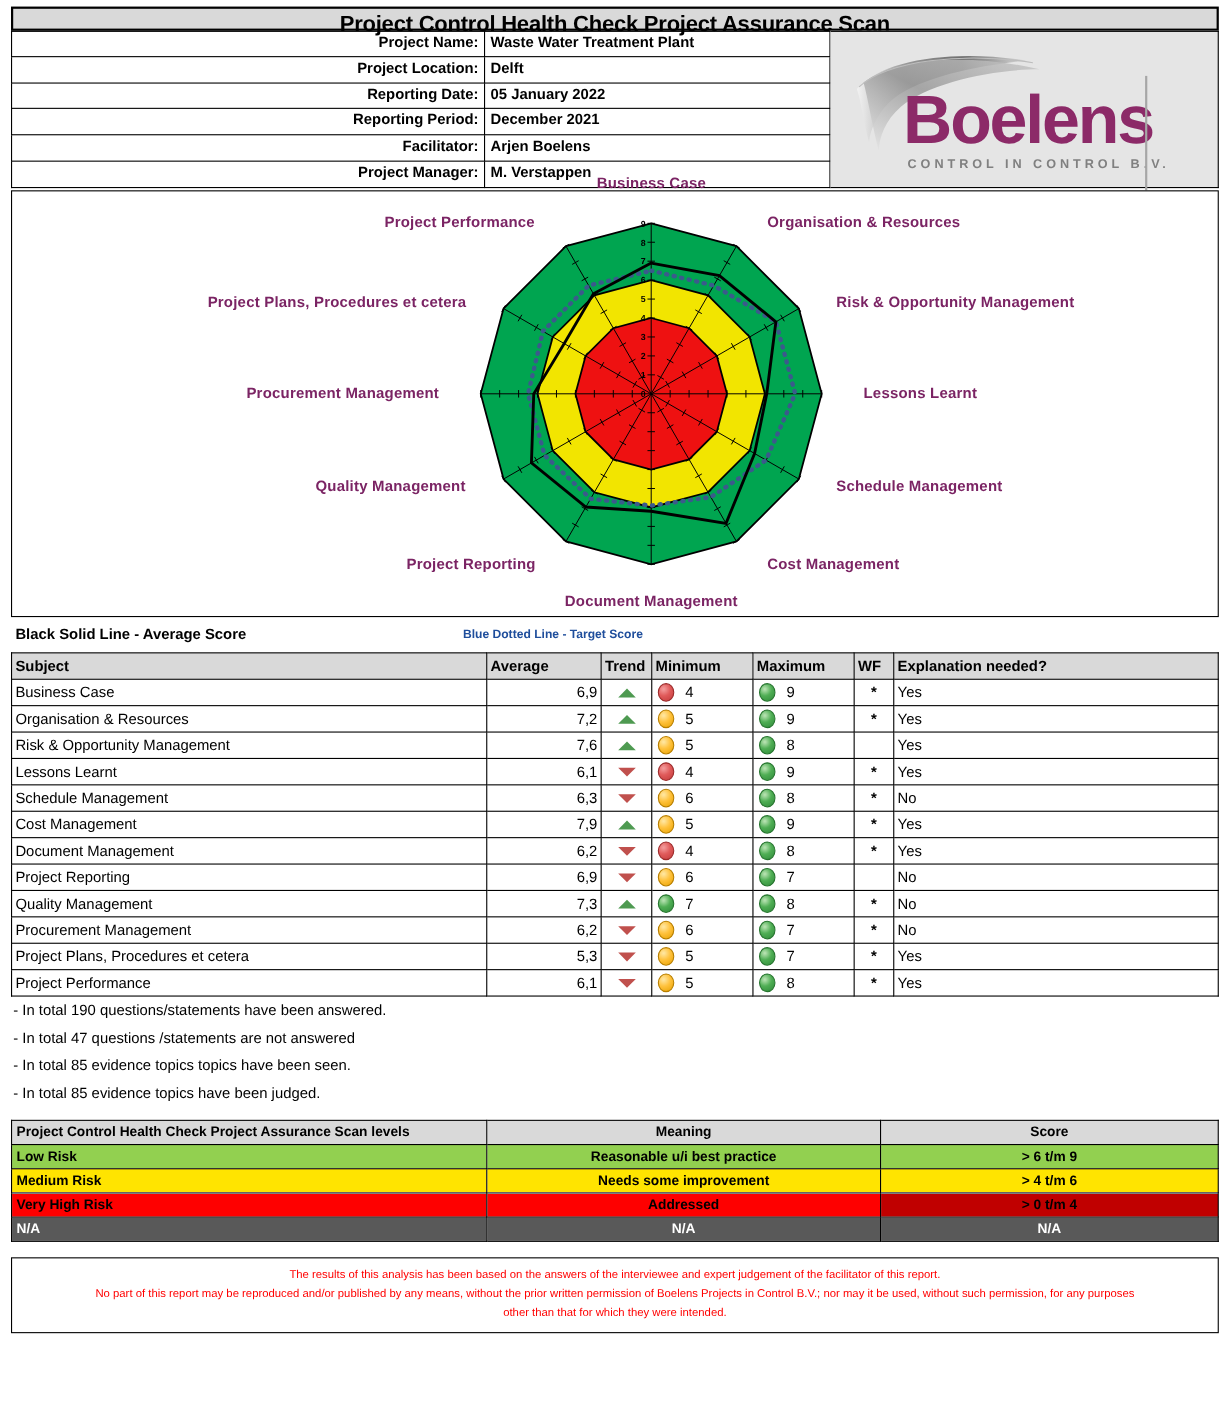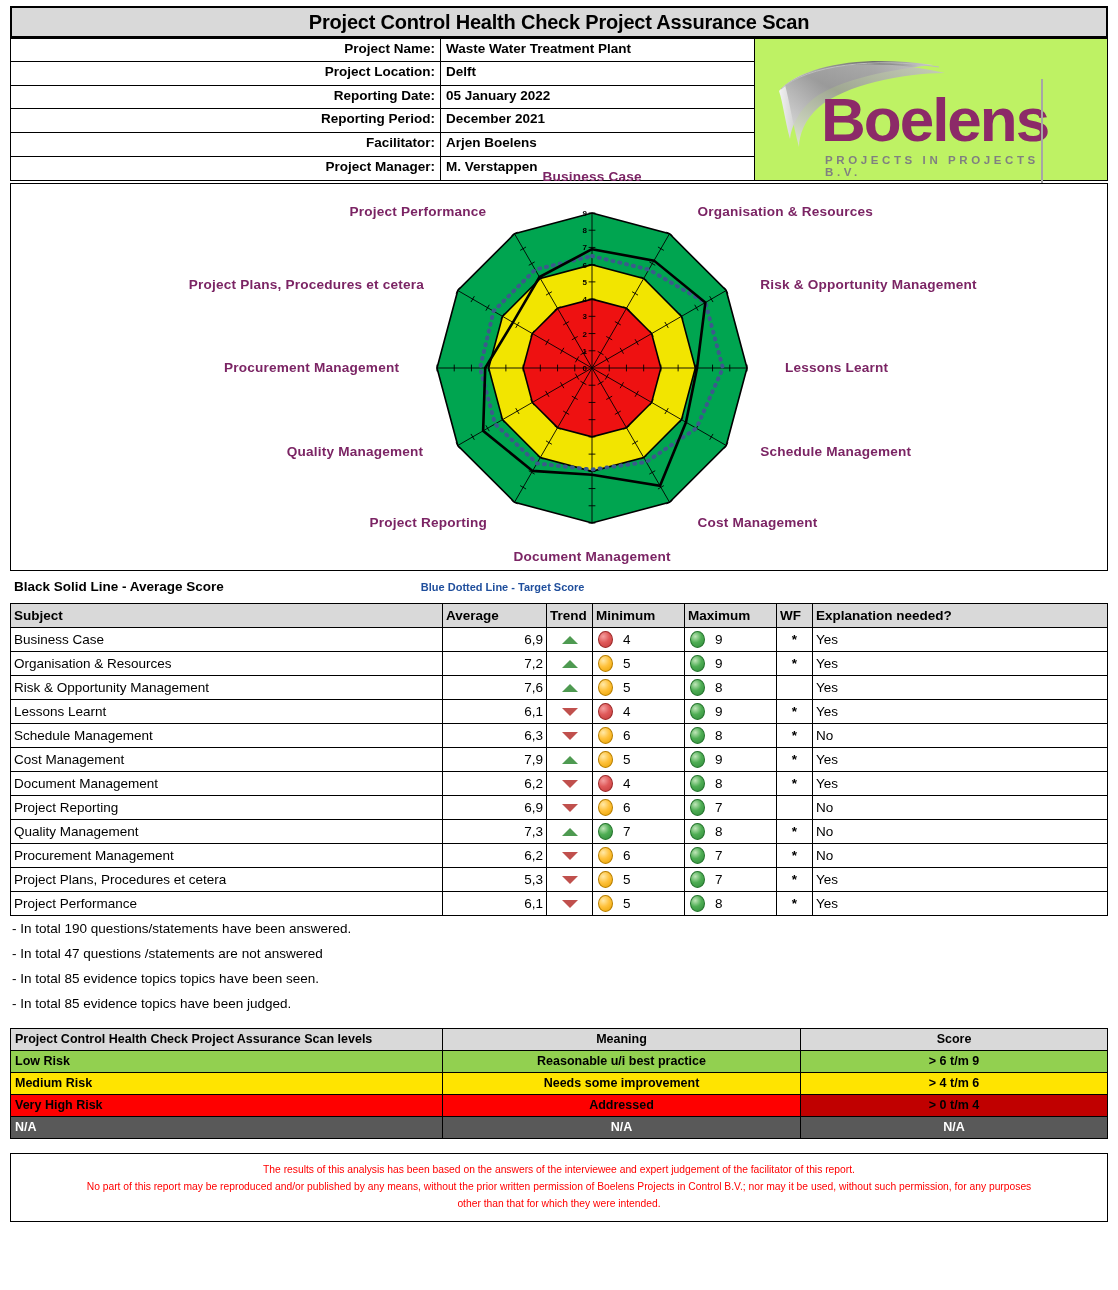--- a/index.html
+++ b/index.html
@@ -9,41 +9,41 @@
     background:#ffffff;
     font-family:"Liberation Sans", sans-serif;
     color:#000;
     overflow:hidden;
   }
   .page { width:1118px; height:1290px; position:relative; padding:6px 10px 0 10px; }
 
   
   .hdr-title {
     border:2px solid #000; background:#d9d9d9;
-    height:32px; line-height:29px; text-align:center;
+    height:22px; line-height:29px; text-align:center;
     font-weight:bold; font-size:20px; letter-spacing:-0.2px;
   }
   .hdr-body { display:flex; width:100%; }
   .hdr-fields { width:745px; }
   .hdr-row { display:flex; height:23.8px;justify-content:flex-end; }
   .hdr-label {
     flex:0 0 430px; border:1.6px solid #000; border-top:none;
     text-align:right; padding-right:5px; font-weight:bold; font-size:13.5px;
     line-height:20px; white-space:nowrap; overflow:hidden;
   }
   .hdr-row:first-child .hdr-label, .hdr-row:first-child .hdr-value { border-top:1.6px solid #000; }
   .hdr-label { border-right:none; }
   .hdr-value {
     flex:1 1 auto; border:1.6px solid #000; border-top:none;
     padding-left:5px; font-weight:bold; font-size:13.5px; line-height:20px;
     white-space:nowrap; overflow:hidden;
   }
   .hdr-logo {
     flex:1 1 auto; border:1.6px solid #000; border-left:none;
-    position:relative; background:#bef264;
+    position:relative; background:#e5e5e5;
   }
   .logo-wrap { position:absolute; left:18px; top:16px; width:300px; height:120px; }
   .logo-word {
     position:absolute; left:48px; top:34px;
     font-family:"Liberation Sans", sans-serif;
     font-size:62px; font-weight:bold; color:#8c2a68;
     letter-spacing:-2px; line-height:62px;
   }
   .logo-sub {
     position:absolute; left:52px; top:99px;
@@ -156,21 +156,21 @@
               <stop offset="0%" stop-color="#e8e8e8"></stop>
                 <stop offset="50%" stop-color="#9a9a9a"></stop>
               <stop offset="100%" stop-color="#c8c8c8"></stop>
             </linearGradient>
           </defs>
           <path d="M6,36 C30,8 96,0 160,10 C120,14 66,24 40,44 C26,55 18,72 17,84 C12,66 10,48 6,36 Z" fill="url(#sw1)"></path>
           <path d="M12,30 C44,6 112,4 172,18 C130,18 72,30 46,52 C32,64 26,80 26,92 C20,70 16,44 12,30 Z" fill="url(#sw2)" opacity="0.85"></path>
           <path d="M8,34 C34,10 102,2 166,12" fill="none" stroke="#bdbdbd" stroke-width="1"></path>
         </svg>
         <div class="logo-word">Boelens</div>
-        <div class="logo-sub">PROJECTS IN PROJECTS B.V.</div>
+        <div class="logo-sub">CONTROL IN CONTROL B.V.</div>
         <div class="logo-bar"></div>
       </div>
     </div>
   </div>
 
   <div class="chart-box">
     <svg class="chart-svg" id="radar" width="1094" height="386">
         <polygon points="581,29 658.5,49.76606241341199 715.233937586588,106.5 736,184 715.233937586588,261.5 658.5,318.233937586588 581,339 503.5,318.233937586588 446.76606241341204,261.50000000000006 426,184.00000000000003 446.766062413412,106.49999999999999 503.49999999999994,49.766062413412044" fill="#00a550" stroke="#000" stroke-width="1.6"></polygon>
         <polygon points="581,80.66666666666667 632.6666666666666,94.510708275608 670.4892917243919,132.33333333333334 684.3333333333334,184 670.489291724392,235.66666666666666 632.6666666666666,273.489291724392 581,287.3333333333333 529.3333333333334,273.489291724392 491.510708275608,235.6666666666667 477.6666666666667,184 491.510708275608,132.33333333333331 529.3333333333333,94.51070827560802" fill="#f2e500" stroke="#000" stroke-width="1.6"></polygon>
         <polygon points="581,115.11111111111111 615.4444444444445,124.34047218373865 640.6595278162613,149.55555555555554 649.8888888888889,184 640.6595278162613,218.44444444444443 615.4444444444445,243.65952781626135 581,252.88888888888889 546.5555555555555,243.65952781626135 521.3404721837387,218.44444444444446 512.1111111111111,184 521.3404721837387,149.55555555555554 546.5555555555555,124.34047218373868" fill="#ee1111" stroke="#000" stroke-width="1.6"></polygon>

